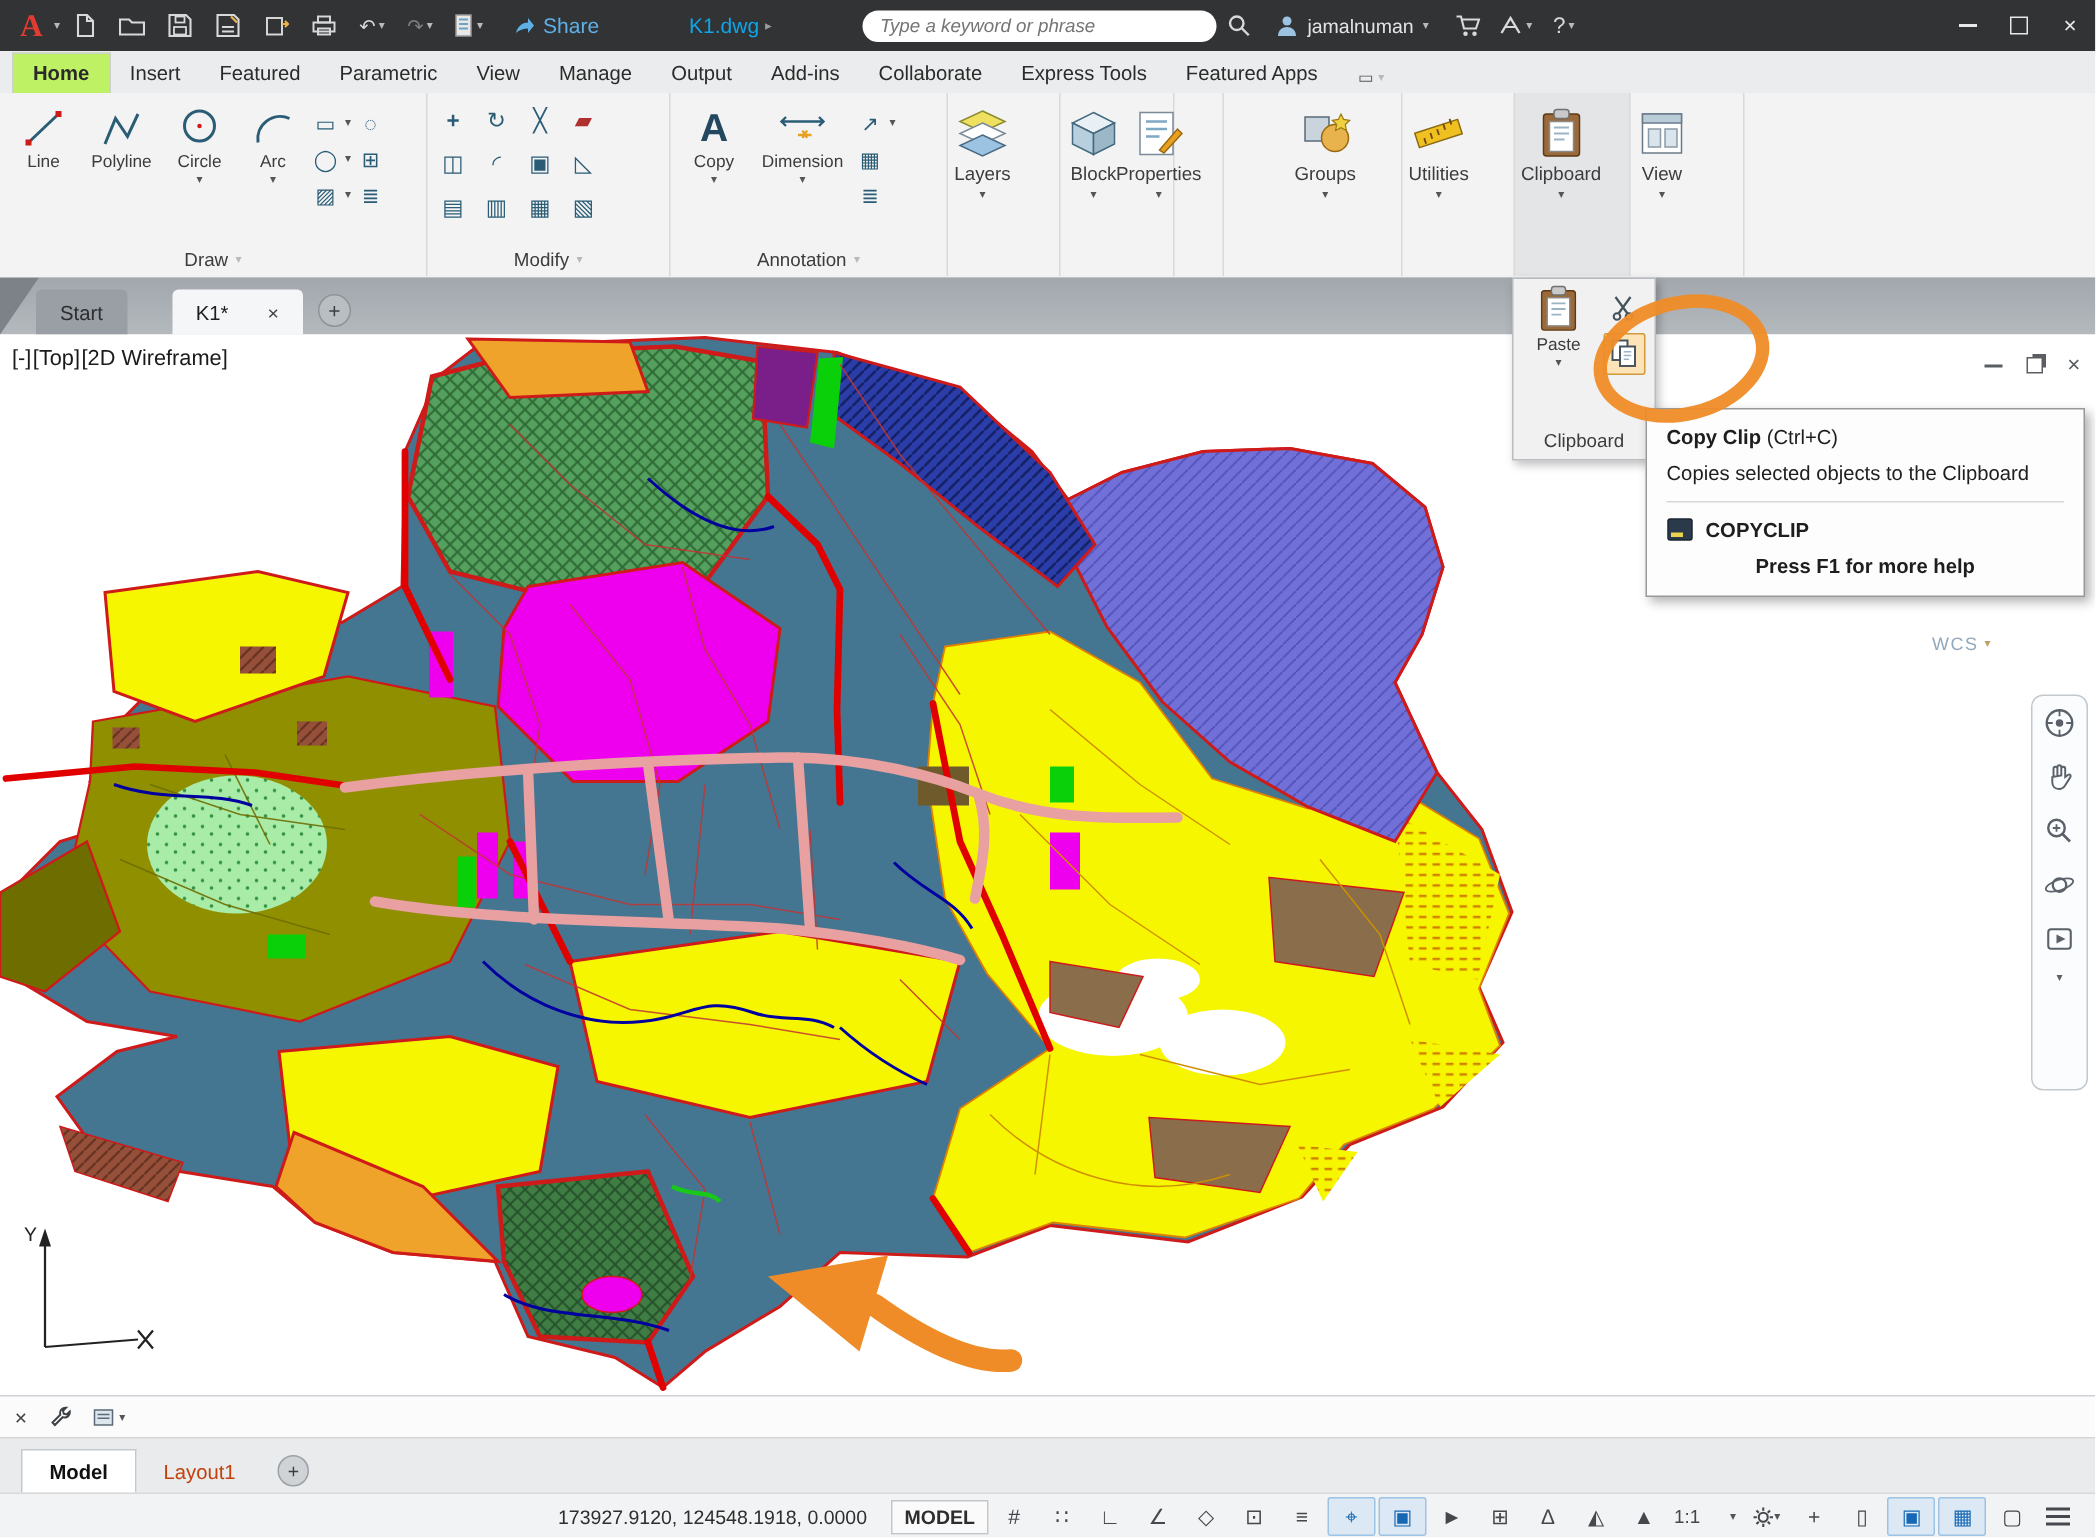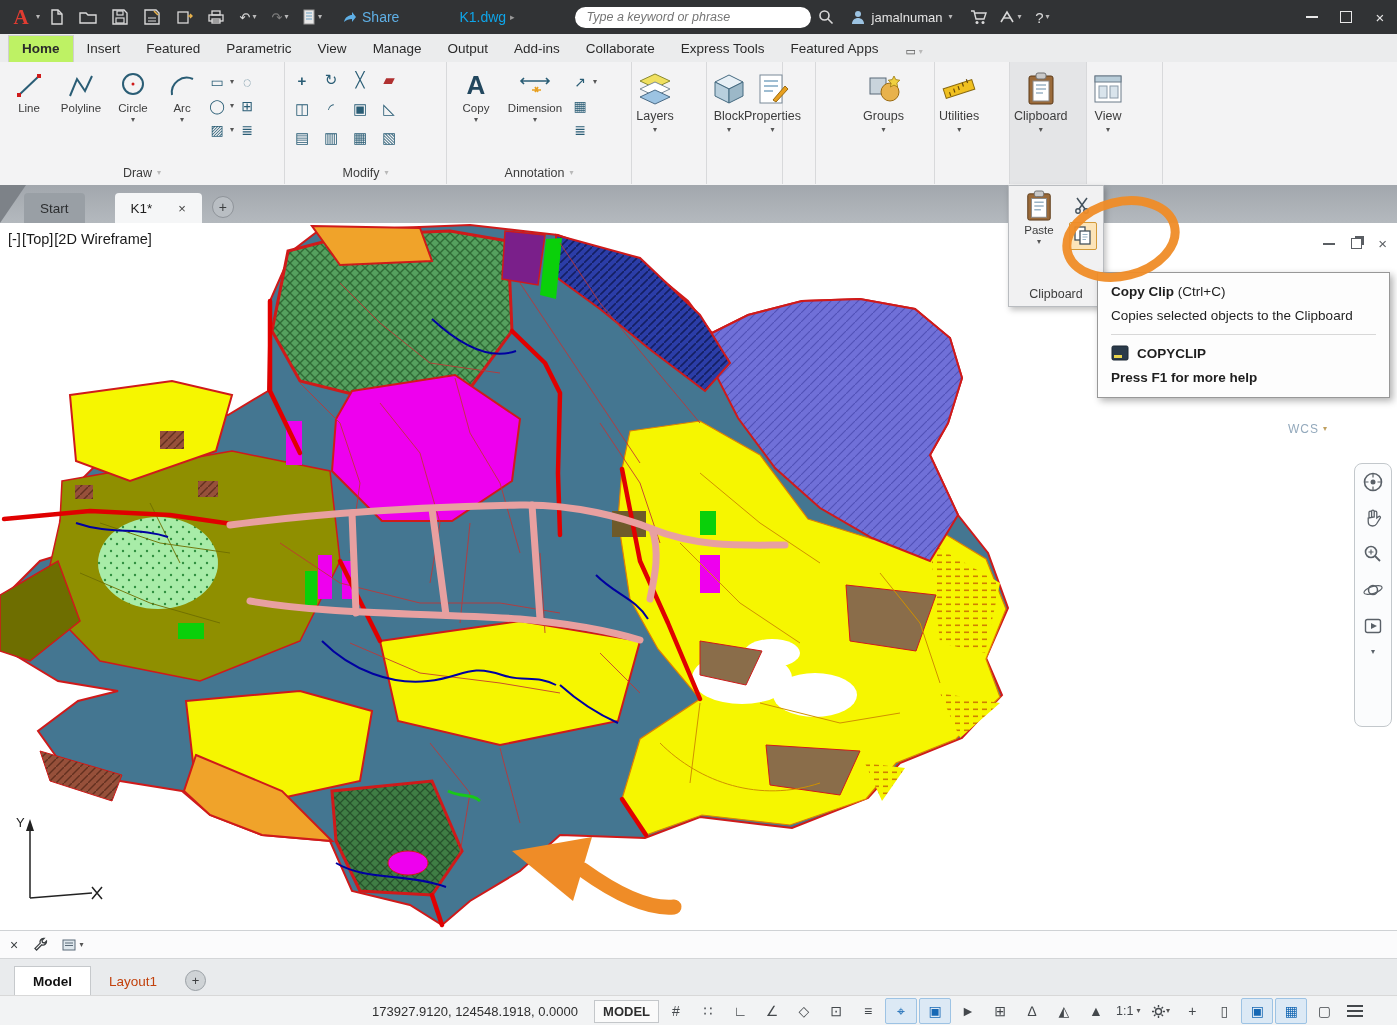--- a/index.html
+++ b/index.html
@@ -72,40 +72,40 @@
   .sq-btn.hot{background:#fce4b8;border:1px solid #d29a3a;border-radius:2px;}
   .flyout-label{height:24px;display:flex;align-items:center;justify-content:center;font-size:12.5px;color:#3c3c3c;}
 
   
   .tooltip{position:absolute;left:1097px;top:272px;width:293px;background:#fdfdfd;border:1px solid #989898;box-shadow:3px 3px 7px rgba(0,0,0,.3);z-index:30;padding:11px 13px 12px;box-sizing:border-box;font-size:13.5px;color:#1e1e1e;}
   .tt-title{font-weight:bold;}
   .tt-shortcut{font-weight:normal;}
   .tt-desc{margin-top:9px;}
   .tt-sep{border:none;border-top:1px solid #d8d8d8;margin:11px 0 10px;}
   .tt-cmdrow{display:flex;align-items:center;gap:8px;font-weight:bold;}
-  .tt-help{margin-top:9px;font-weight:bold;}
+  .tt-help{margin-top:9px;font-weight:bold;text-align:center;}
 
   
   .cmdbar{position:absolute;top:930px;left:0;width:100%;height:28px;background:#fbfbfc;border-top:1px solid #cfd2d5;display:flex;align-items:center;gap:6px;padding-left:4px;box-sizing:border-box;}
   .cmd-btn{width:20px;height:20px;display:flex;align-items:center;justify-content:center;color:#3c4043;font-size:14px;}
   .cmd-input{flex:1;border:none;outline:none;background:transparent;font-family:"DejaVu Sans Mono",monospace;font-style:italic;font-size:14px;color:#5a5a5a;}
 
   
   .layoutbar{position:absolute;top:958px;left:0;width:100%;height:37px;background:#e9ebed;display:flex;align-items:flex-end;border-top:1px solid #d4d6d8;}
   .ltab{height:29px;display:flex;align-items:center;padding:0 18px;font-size:13.5px;color:#c2410c;}
   .ltab.active{background:#ffffff;border:1px solid #c6c9cc;border-bottom:none;font-weight:bold;color:#111;}
   .ltab-add{width:19px;height:19px;border-radius:50%;background:#cfd3d6;border:1px solid #9aa0a5;color:#3c3e40;display:flex;align-items:center;justify-content:center;font-size:13px;margin:0 0 5px 10px;}
 
   
   .statusbar{position:absolute;top:995px;left:0;width:100%;height:30px;background:#f2f3f4;border-top:1px solid #d8d8d8;display:flex;align-items:center;font-size:13px;color:#333;}
   .coords{margin-left:372px;white-space:nowrap;color:#2e2e2e;}
   .sb-model{margin-left:16px;font-weight:bold;color:#2e2e2e;padding:3px 8px;border:1px solid #c4c7ca;background:#fafafa;}
   .sb-btn{min-width:24px;height:24px;margin-left:2px;display:flex;align-items:center;justify-content:center;font-size:14px;color:#44484c;padding:0 3px;}
   .sb-btn.on{color:#1668b4;background:#dce9f5;border:1px solid #9dc3e4;border-radius:2px;}
-  .sb-scale{display:flex;gap:3px;font-size:12.5px;}
+  .sb-scale{display:flex;gap:20px;font-size:12.5px;}
   .hamburger{width:16px;display:flex;flex-direction:column;gap:3px;margin:0 14px 0 8px;}
   .hamburger div{height:2px;background:#44484c;}
 
   
   .annot{position:absolute;left:0;top:0;width:1397px;height:1025px;z-index:50;pointer-events:none;}
 </style>
 </head>
 <body>
 
 <div class="app">

